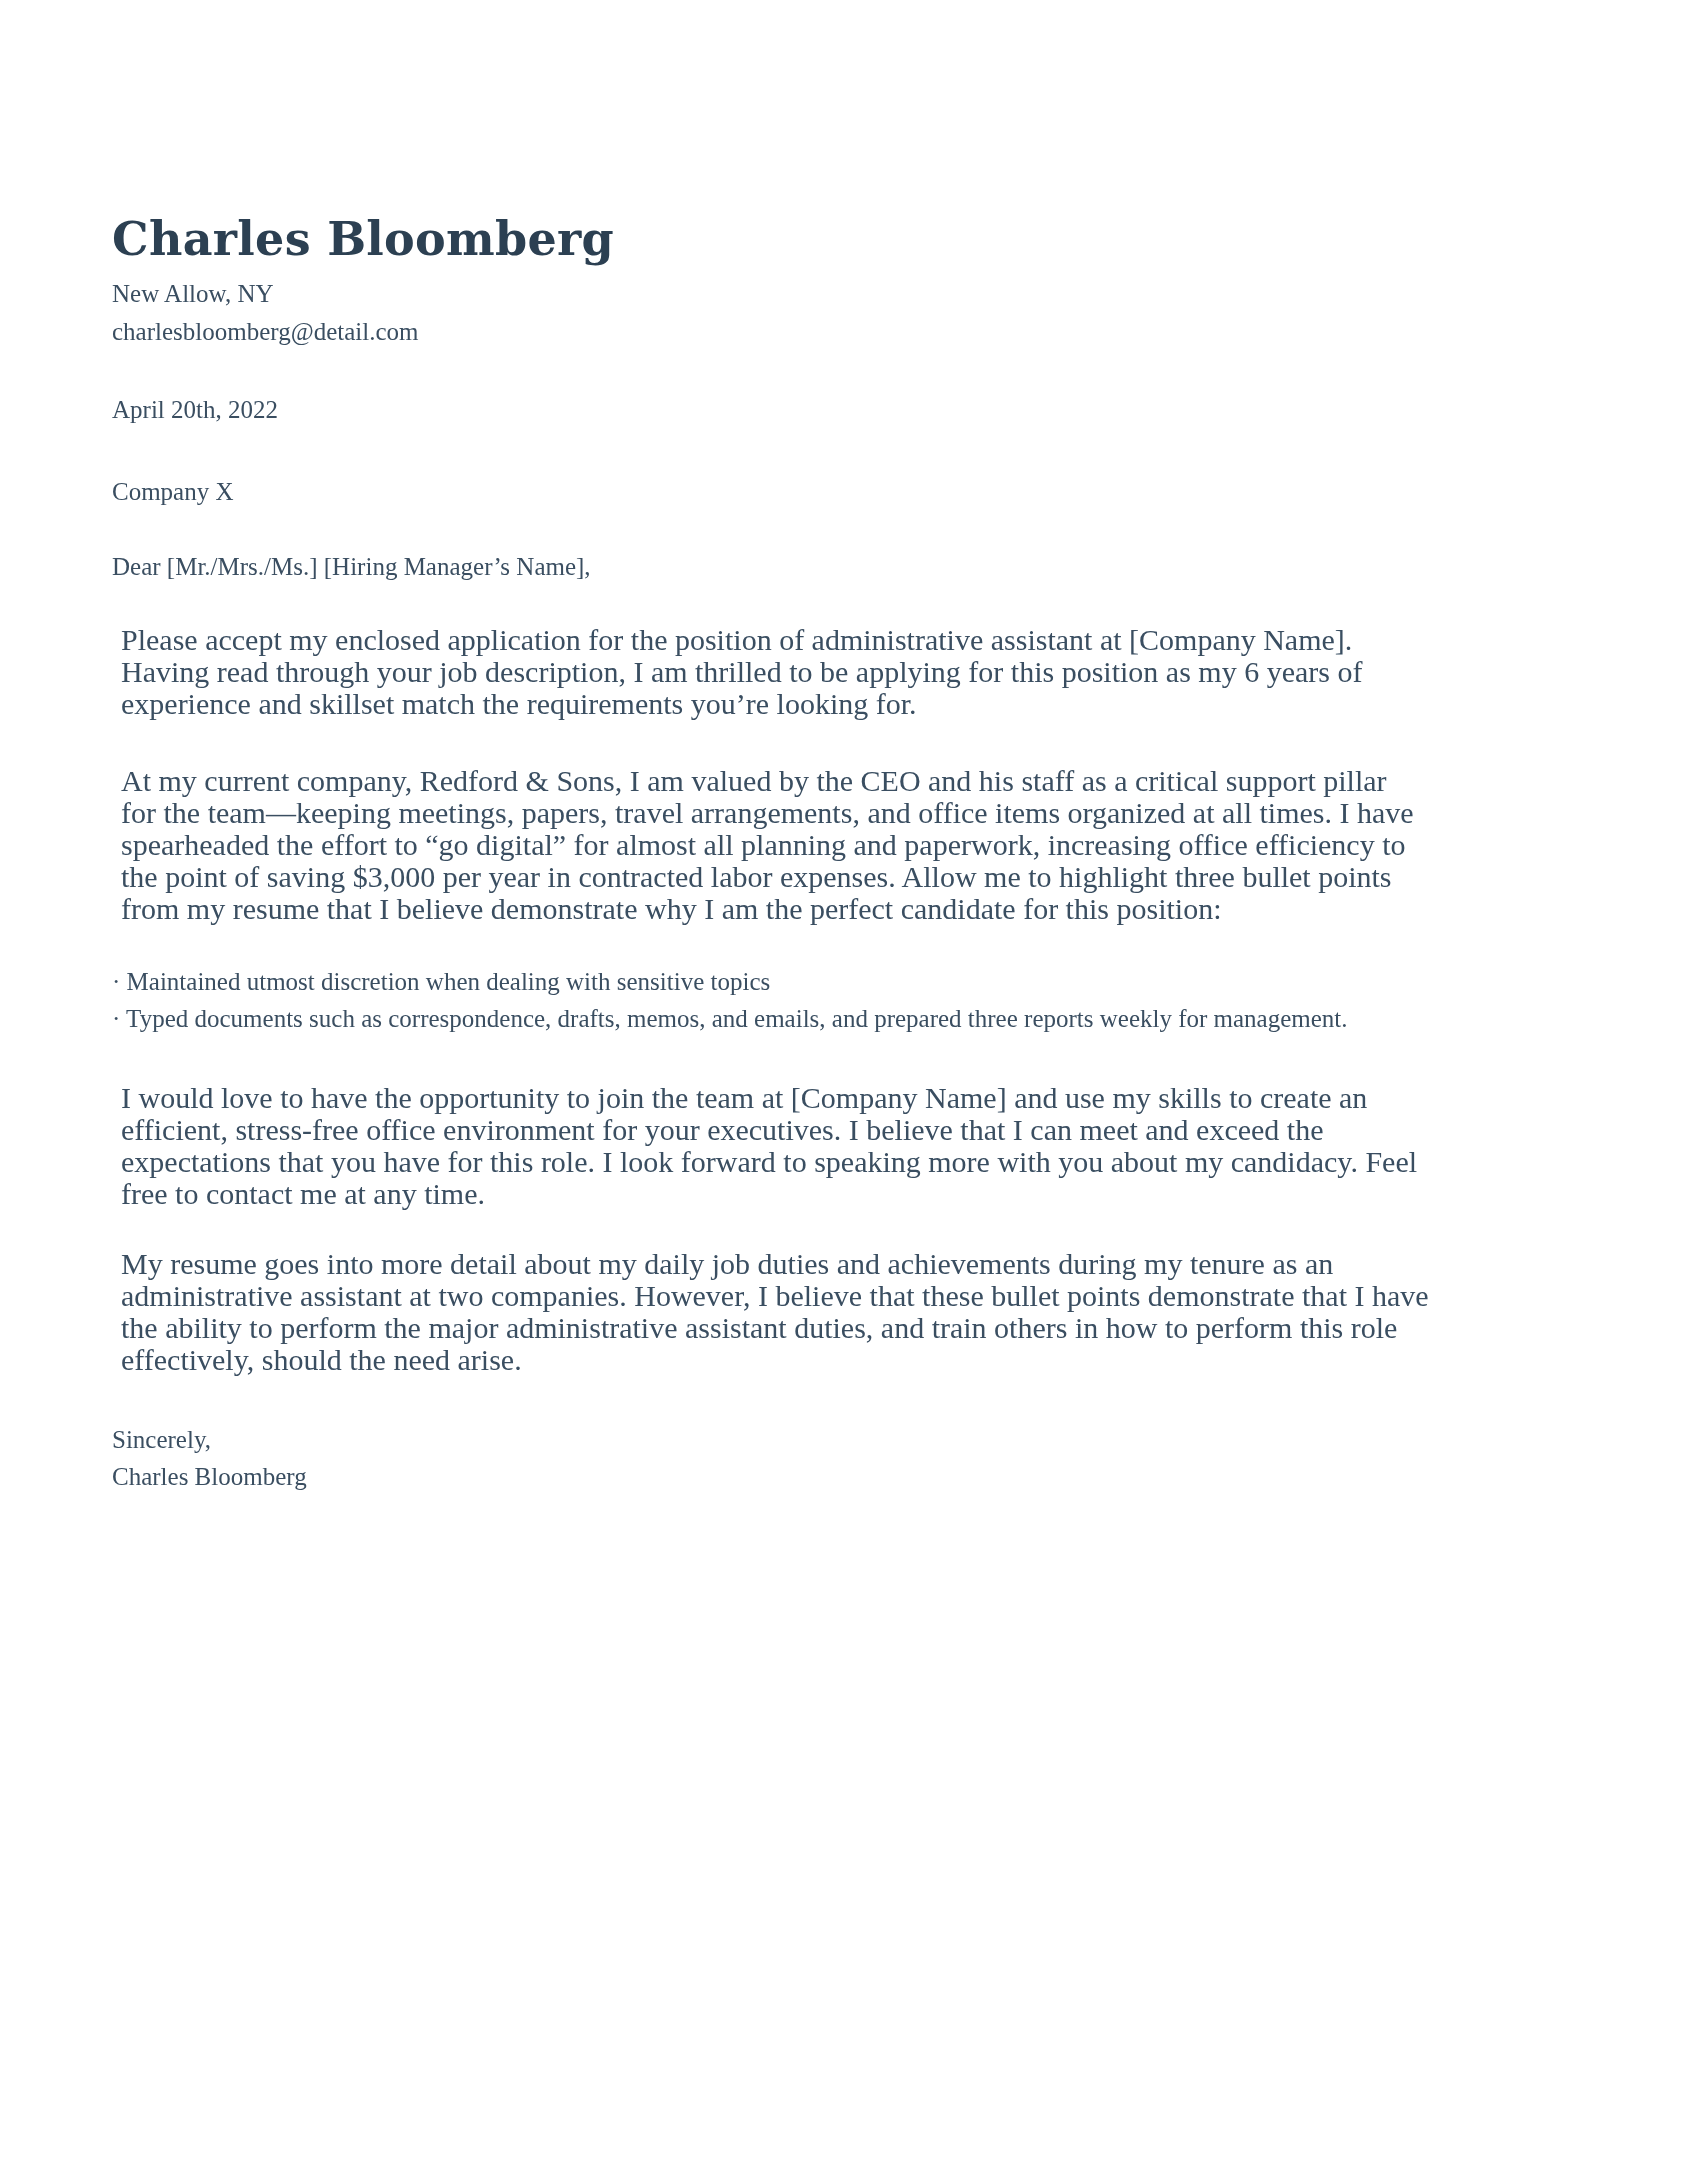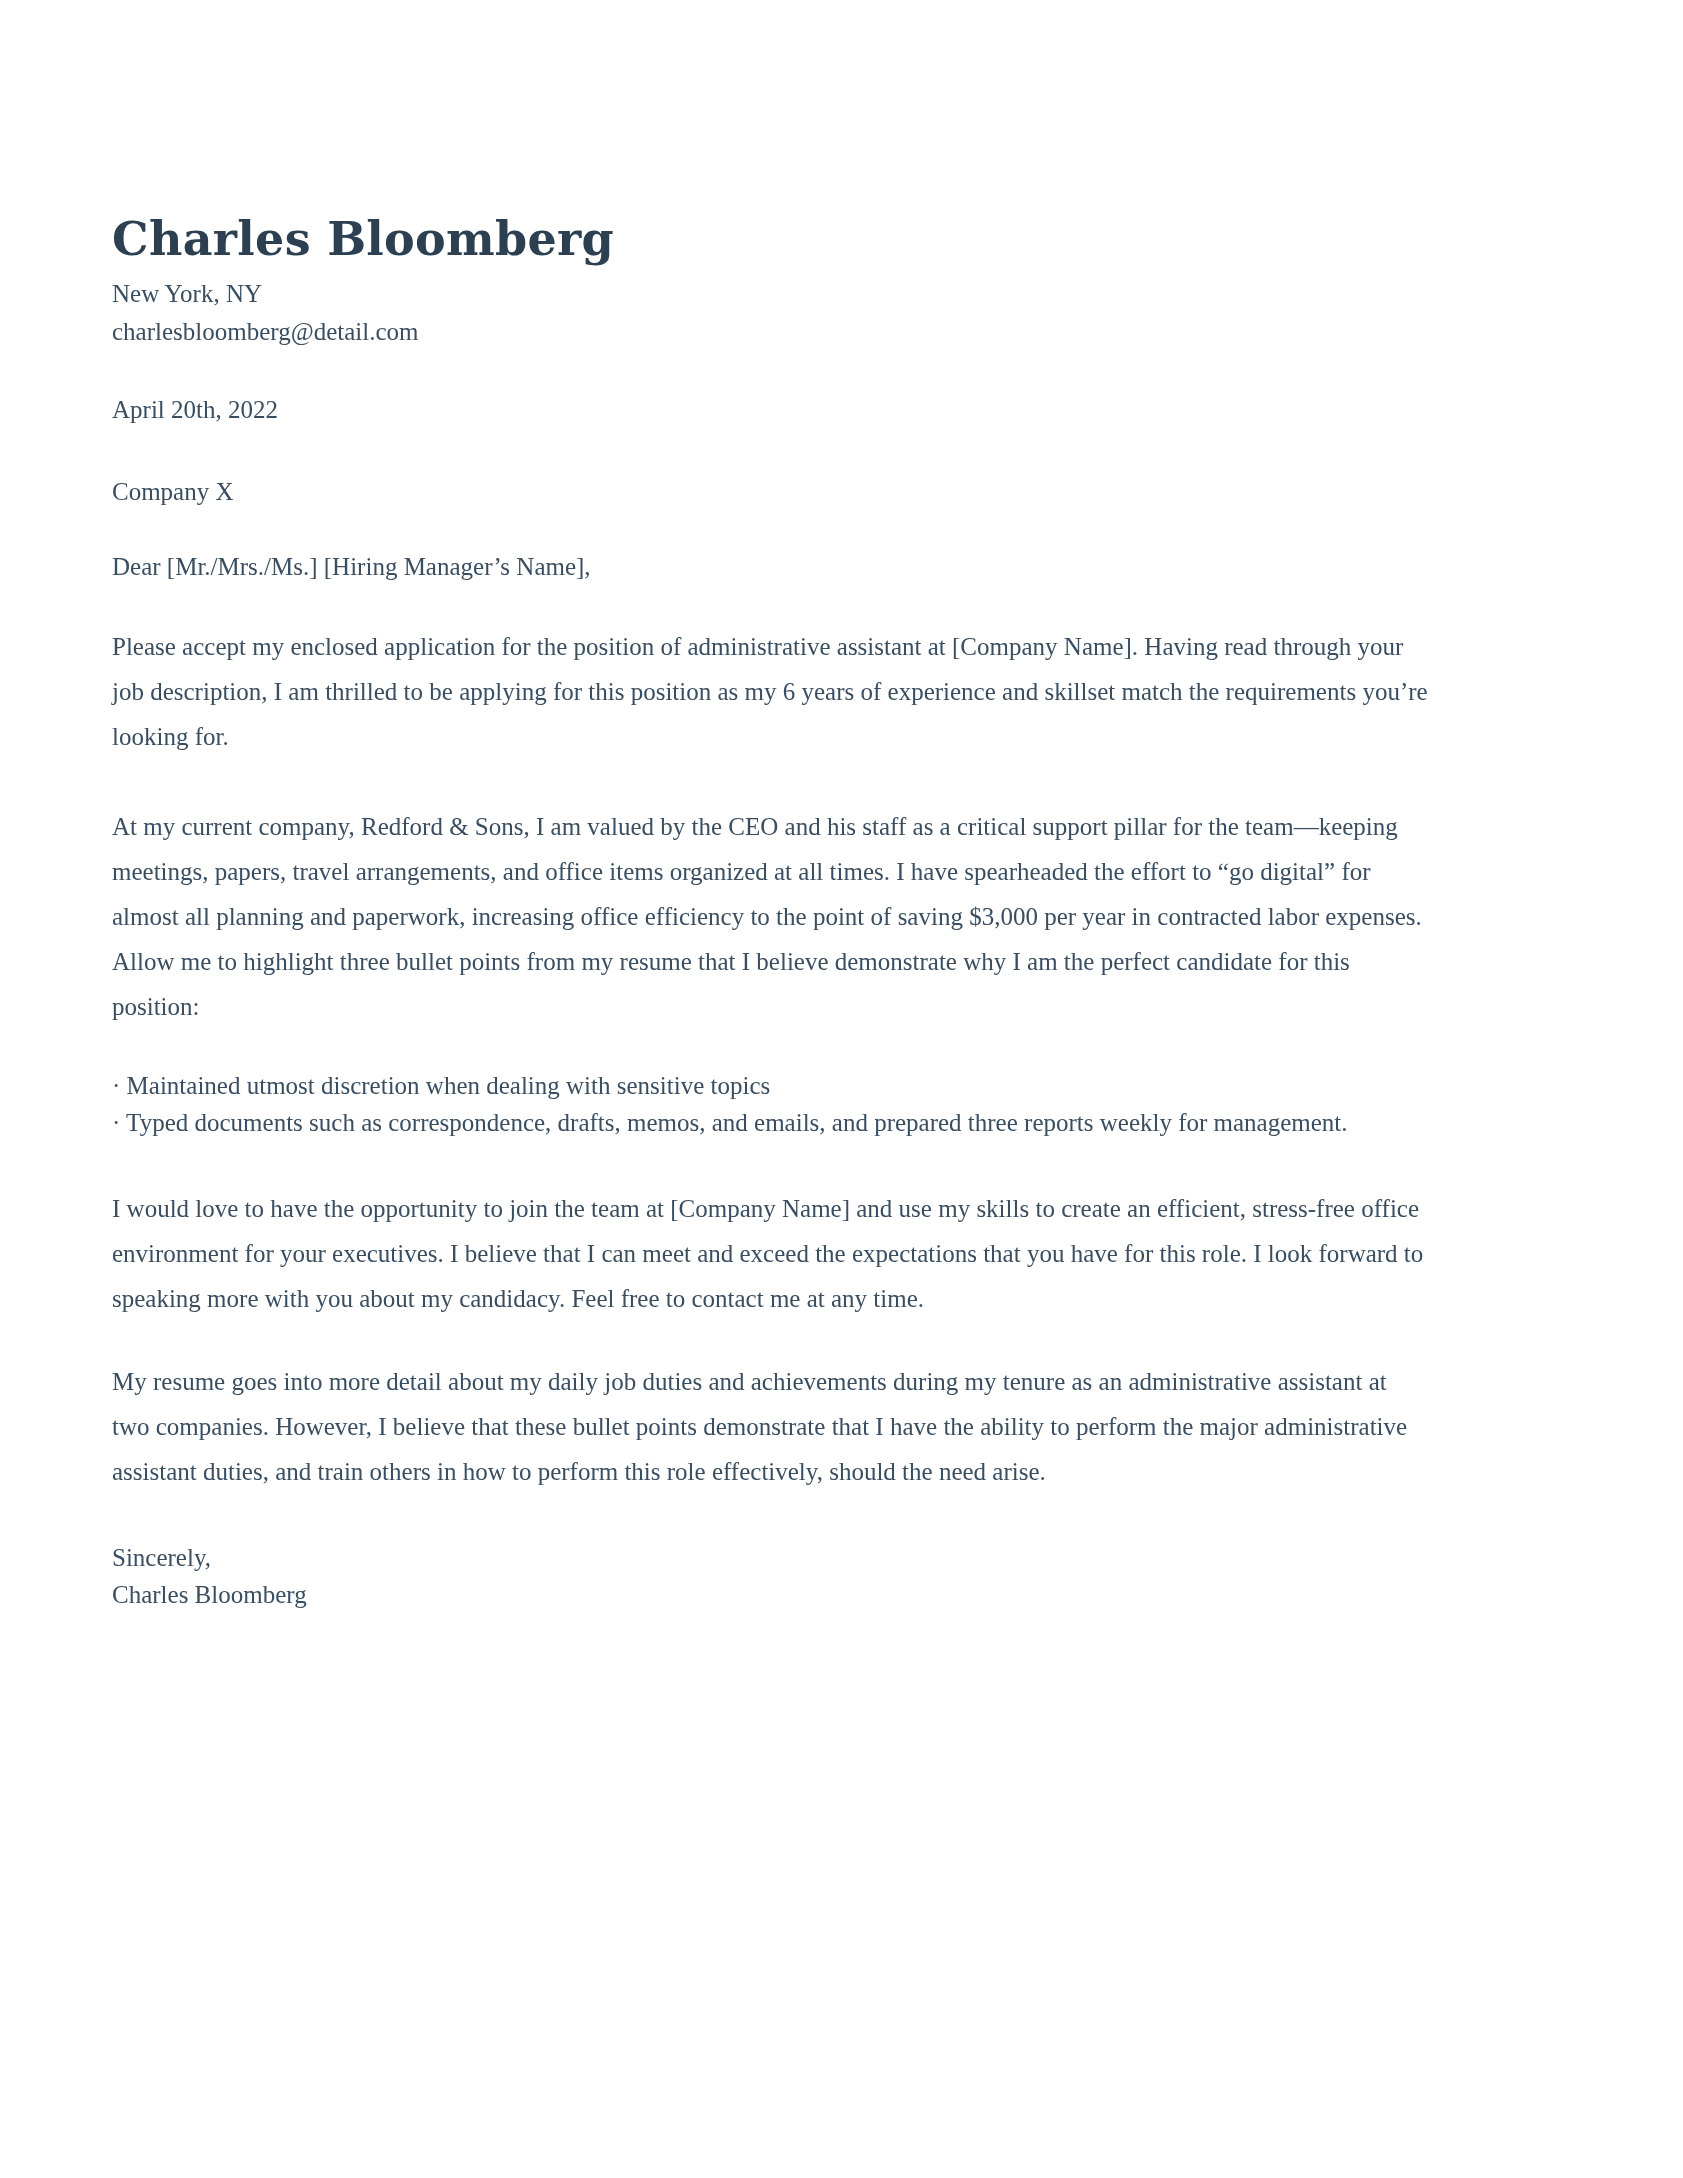--- a/index.html
+++ b/index.html
@@ -40,23 +40,23 @@
     letter-spacing: 0.3px;
   }
   .contact-line {
     font-size: 25px;
     line-height: 38px;
   }
   .date-line   { font-size: 25px; line-height: 38px; margin-top: 40px; }
   .recipient-line { font-size: 25px; line-height: 38px; margin-top: 44px; }
   .salutation-line { font-size: 25px; line-height: 38px; margin-top: 37px; }
   .para {
-    font-size: 25px;
-    line-height: 45px;
-    margin: 38px 0 0 0;
+    font-size: 30px;
+    line-height: 32px;
+    margin: 38px 0 0 9px;
   }
   .para.wide-gap { margin-top: 45px; }
   .bullets { margin-top: 38px; }
   .bullet-line {
     font-size: 25px;
     line-height: 37px;
   }
   .closing-block { margin-top: 45px; }
   .closing-line {
     font-size: 25px;
@@ -64,21 +64,21 @@
   }
 </style>
 </head>
 <body>
 
 <div class="page">
   <div class="content">
 
     <h1 class="name">Charles Bloomberg</h1>
 
-    <div class="contact-line">New York, NY</div>
+    <div class="contact-line">New Allow, NY</div>
 
     <div class="contact-line">charlesbloomberg@detail.com</div>
 
     <div class="date-line">April 20th, 2022</div>
 
     <div class="recipient-line">Company X</div>
 
     <div class="salutation-line">Dear [Mr./Mrs./Ms.] [Hiring Manager’s Name],</div>
 
     <div class="para">Please accept my enclosed application for the position of administrative assistant at [Company Name]. Having read through your job description, I am thrilled to be applying for this position as my 6 years of experience and skillset match the requirements you’re looking for.</div>

